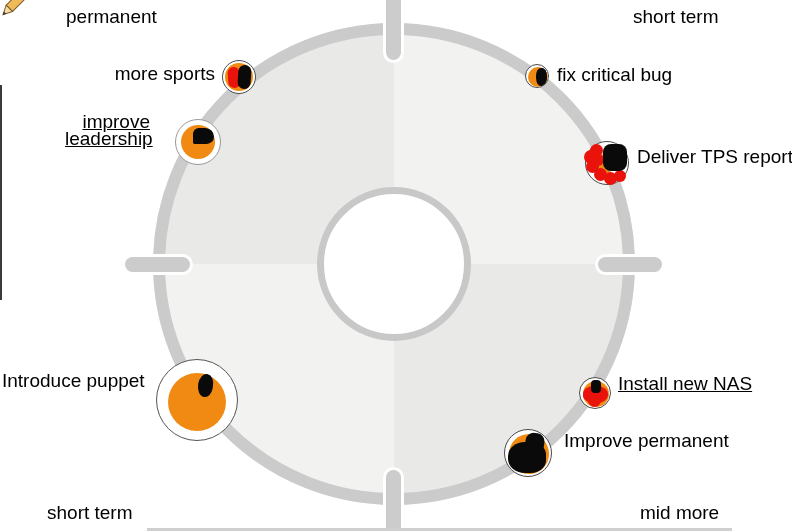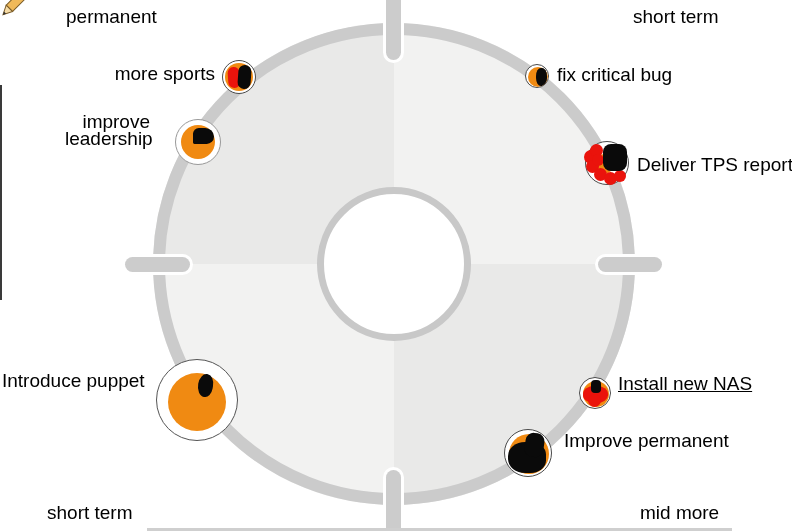--- a/index.html
+++ b/index.html
@@ -69,21 +69,21 @@
   <div class="lbl" style="left:47px;top:504px;">short term</div>
   <div class="lbl" style="left:640px;top:504px;">mid more</div>
 
   <div class="lbl r" style="left:90px;top:65px;width:125px;">more sports</div>
   <div class="badge" style="left:222px;top:60px;width:34px;height:34px;">
     <div class="orange" style="left:2px;top:2px;width:28px;height:28px;"></div>
     <div class="blob red" style="left:5px;top:6px;width:12px;height:21px;border-radius:7px;transform:rotate(-4deg);"></div>
     <div class="blob blk" style="left:15px;top:4px;width:13px;height:24px;border-radius:7px;transform:rotate(4deg);"></div>
   </div>
 
-  <div class="lbl r wrap" style="left:65px;top:113px;width:85px;">improve leadership</div>
+  <div class="lbl r wrap" style="left:65px;top:113px;width:85px;text-decoration:underline;">improve leadership</div>
   <div class="badge" style="left:175px;top:119px;width:46px;height:46px;border-color:#999;">
     <div class="orange" style="left:5px;top:5px;width:34px;height:34px;"></div>
     <div class="blob blk" style="left:17px;top:8px;width:21px;height:16px;border-radius:8px 12px 10px 2px;"></div>
   </div>
 
   <div class="lbl r" style="left:2px;top:360px;width:141px;margin-top:12px;">Introduce puppet</div>
   <div class="badge" style="left:156px;top:359px;width:82px;height:82px;border-color:#555;">
     <div class="orange" style="left:11px;top:13px;width:58px;height:58px;"></div>
     <div class="blob blk" style="left:41px;top:14px;width:15px;height:23px;border-radius:50% 50% 45% 55%;transform:rotate(10deg);"></div>
   </div>
@@ -98,21 +98,21 @@
     <div class="orange" style="left:8px;top:12px;width:20px;height:20px;"></div>
     <div class="blob red" style="left:-2px;top:8px;width:14px;height:14px;border-radius:50%;"></div>
     <div class="blob red" style="left:4px;top:2px;width:13px;height:13px;border-radius:50%;"></div>
     <div class="blob red" style="left:0px;top:18px;width:13px;height:13px;border-radius:50%;"></div>
     <div class="blob red" style="left:6px;top:12px;width:12px;height:12px;border-radius:50%;"></div>
     <div class="blob red" style="left:8px;top:26px;width:13px;height:13px;border-radius:50%;"></div>
     <div class="blob red" style="left:18px;top:30px;width:13px;height:13px;border-radius:50%;"></div>
     <div class="blob red" style="left:28px;top:28px;width:12px;height:12px;border-radius:50%;"></div>
     <div class="blob blk" style="left:17px;top:2px;width:24px;height:27px;border-radius:8px;"></div>
   </div>
-  <div class="lbl" style="left:637px;top:156px;">Deliver TPS report</div>
+  <div class="lbl" style="left:637px;top:148px;">Deliver TPS report</div>
 
   <div class="badge" style="left:579px;top:377px;width:32px;height:32px;">
     <div class="orange" style="left:3px;top:3px;width:26px;height:26px;"></div>
     <div class="blob red" style="left:3px;top:8px;width:25px;height:17px;border-radius:45%;"></div>
     <div class="blob red" style="left:8px;top:16px;width:13px;height:13px;border-radius:50%;"></div>
     <div class="blob blk" style="left:11px;top:2px;width:10px;height:13px;border-radius:4px;"></div>
   </div>
   <div class="lbl" style="left:618px;top:375px;text-decoration:underline;">Install new NAS</div>
 
   <div class="badge" style="left:504px;top:429px;width:48px;height:48px;">

